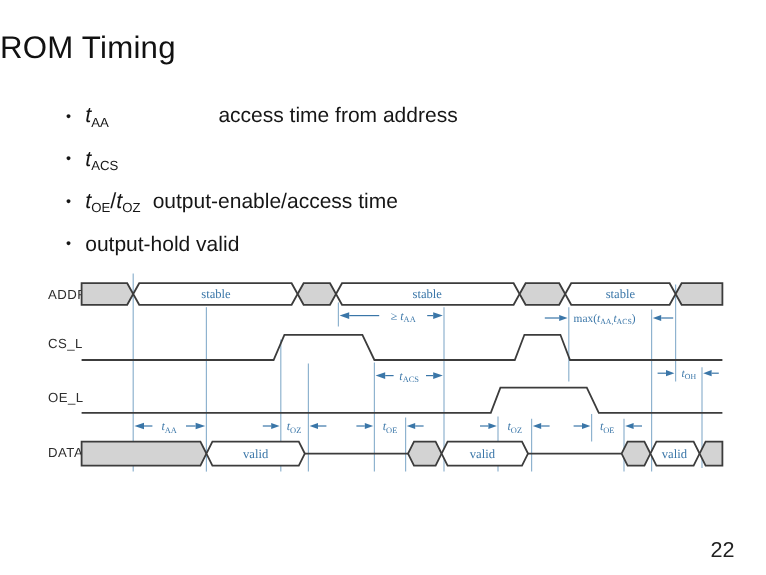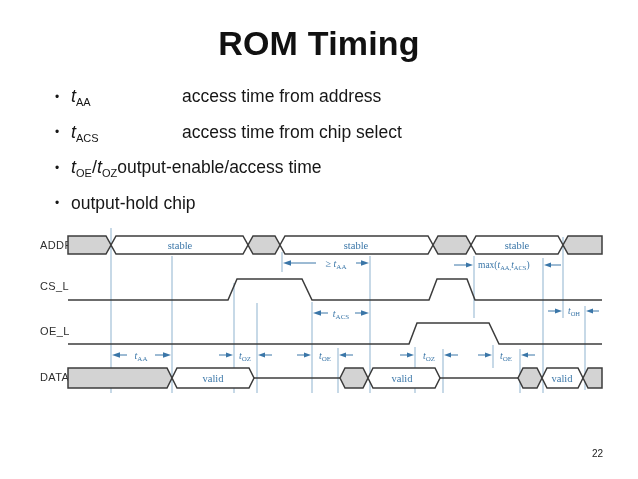--- a/index.html
+++ b/index.html
@@ -2,31 +2,31 @@
 <html><head>
 <meta charset="utf-8">
 <style>
   html,body { margin:0; padding:0; }
   body {
     width:638px; height:479px; position:relative; overflow:hidden;
     background:#ffffff; font-family:"Liberation Sans", sans-serif;
   }
   .title {
     position:absolute; top:24px; left:0; width:100%;
-    text-align:center; font-size:34px; color:#111; letter-spacing:0.2px;font-weight:bold;
+    text-align:left; font-size:26px; color:#111; letter-spacing:0.2px;
   }
   .bullets { position:absolute; left:52px; top:79px; }
   .brow { display:flex; align-items:center; height:35.5px; font-size:17.5px; color:#161616; }
   .dot { width:16px; padding-left:3px; font-size:12px; }
   .term { width:111px; font-size:18px; white-space:nowrap; }
-  .term.auto { width:auto; }
+  .term.auto { width:auto; margin-right:10px; }
   .term i { font-style:italic; }
   .term sub { font-size:11px; vertical-align:-4px; line-height:0; }
   .desc { white-space:nowrap; }
-  .pagenum { position:absolute; left:592px; top:448px; font-size:10px; color:#222; }
+  .pagenum { position:absolute; left:592px; top:448px; font-size:18px; color:#222; }
   svg.diagram { position:absolute; left:0; top:0; }
   svg text { font-family:"Liberation Serif", serif; }
   .signame { font-family:"Liberation Sans", sans-serif; font-size:11px; fill:#2e2e2e; letter-spacing:0.4px; }
   .bustext { font-size:10.5px; fill:#3a76a8; }
   .dimtext { font-size:10px; fill:#3a76a8; }
   .dimtext .sm { font-size:7px; }
   .dimtext.mid { font-size:9.5px; }
   .dimtext.mid .sm { font-size:6.5px; }
   .wave { stroke:#3c3c3c; stroke-width:1.5; fill:none; }
   .busgray { stroke:#3c3c3c; stroke-width:1.5; fill:#d3d3d3; }
@@ -42,30 +42,29 @@
 
 <div class="bullets">
   <div class="brow">
     <span class="dot">•</span>
     <span class="term"><i>t</i><sub>AA</sub></span>
     <span class="desc">access time from address</span>
   </div>
   <div class="brow">
     <span class="dot">•</span>
     <span class="term"><i>t</i><sub>ACS</sub></span>
-    <span class="desc">access time from chip select</span>
   </div>
   <div class="brow">
     <span class="dot">•</span>
     <span class="term auto"><i>t</i><sub>OE</sub><span>/</span><i>t</i><sub>OZ</sub></span>
     <span class="desc">output-enable/access time</span>
   </div>
   <div class="brow">
     <span class="dot">•</span>
-    <span class="desc">output-hold chip</span>
+    <span class="desc">output-hold valid</span>
   </div>
 </div>
 
 <svg class="diagram" width="638" height="479" viewBox="0 0 638 479">
 
   <g>
     <line class="guide" x1="111" y1="228" x2="111" y2="393"></line>
     <line class="guide" x1="172" y1="256" x2="172" y2="393"></line>
     <line class="guide" x1="234" y1="283" x2="234" y2="393"></line>
     <line class="guide" x1="257" y1="303" x2="257" y2="393"></line>

